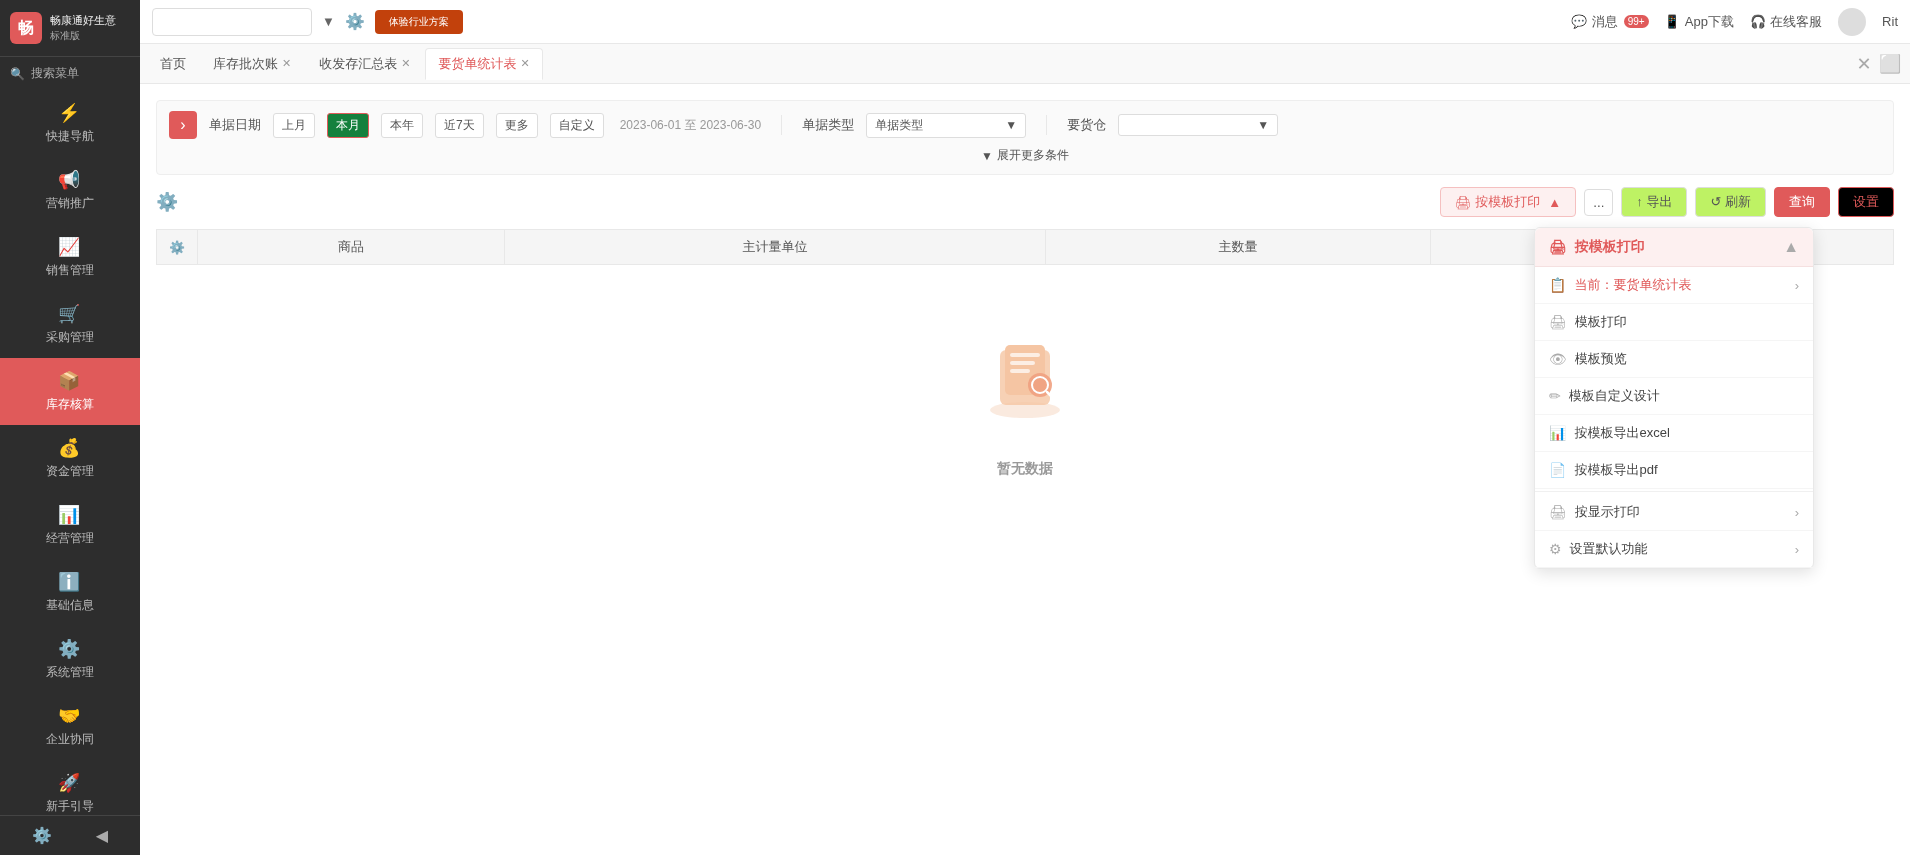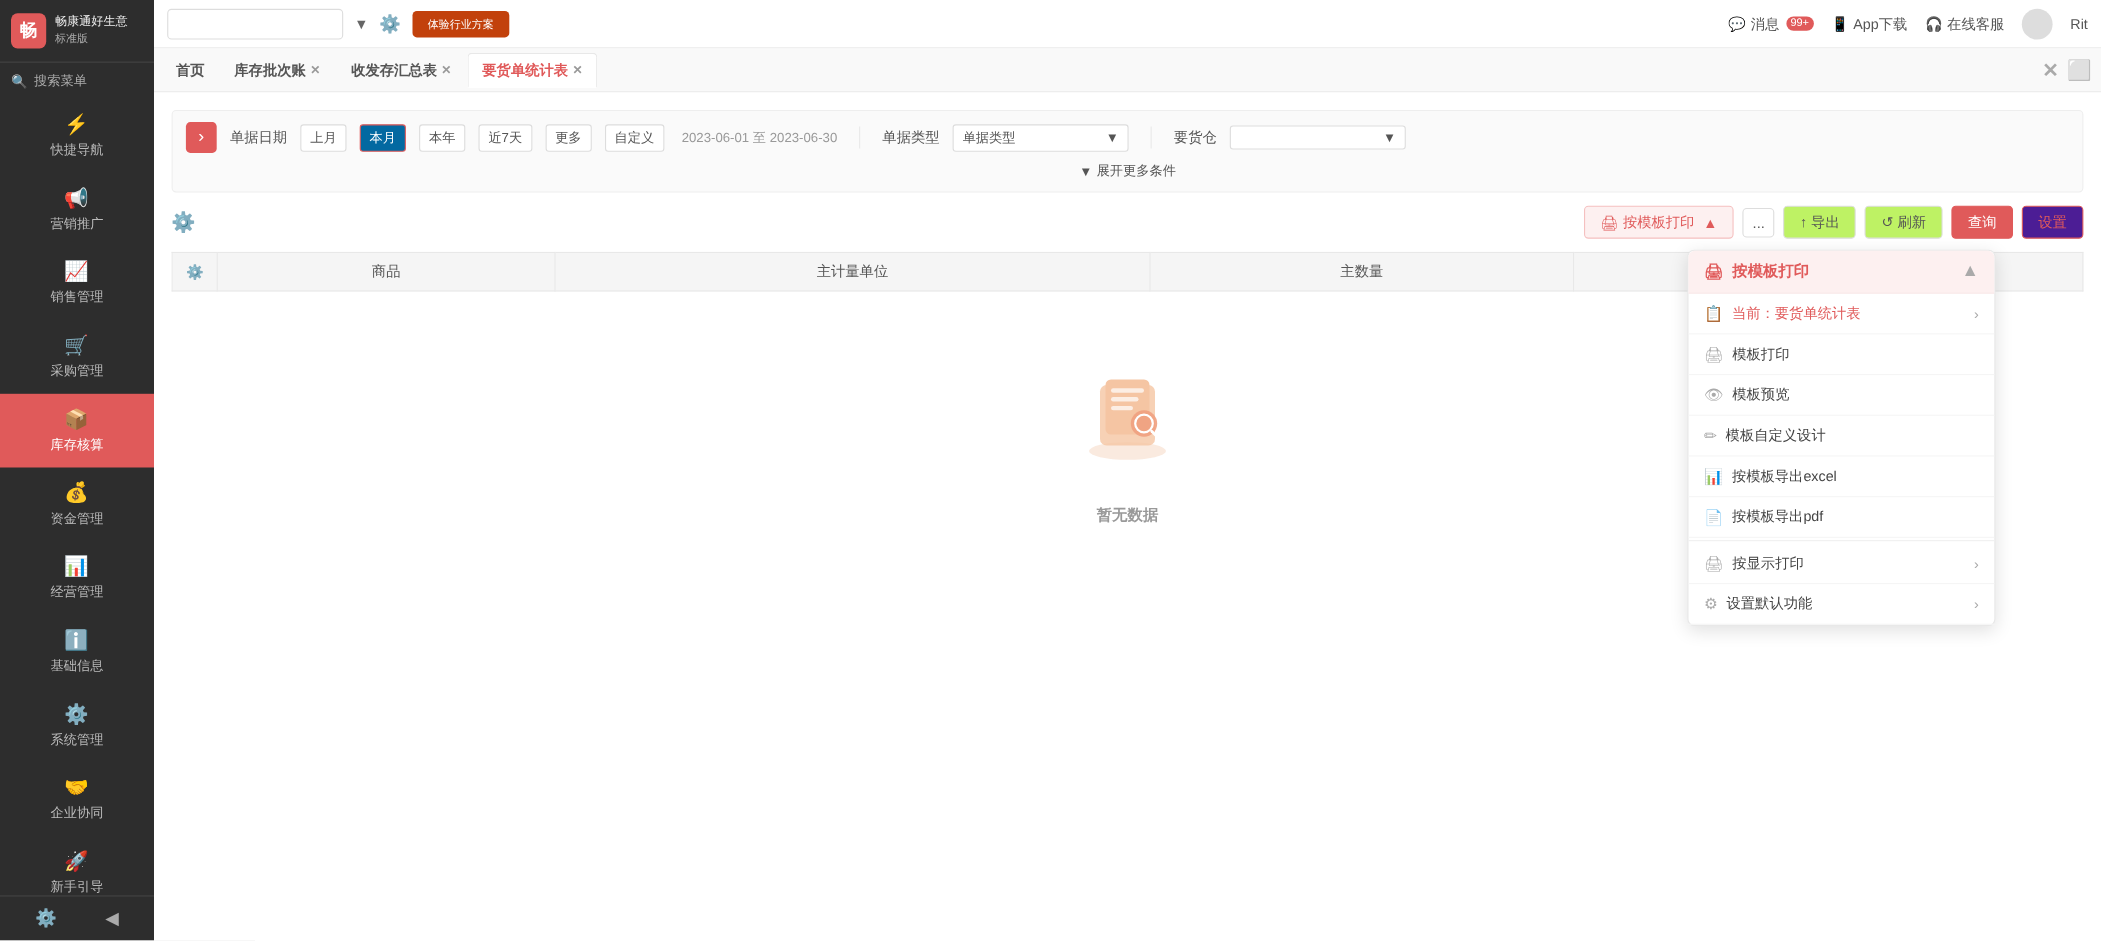--- a/index.html
+++ b/index.html
@@ -27,47 +27,47 @@
     .topbar-input { width: 160px; height: 28px; border: 1px solid #ddd; border-radius: 4px; padding: 0 8px; font-size: 12px; color: #999; }
     .topbar-dropdown { color: #666; cursor: pointer; }
     .topbar-gear { color: #666; cursor: pointer; font-size: 16px; }
     .topbar-btn-trial { background: #c2410c; color: white; border: none; padding: 5px 14px; border-radius: 4px; cursor: pointer; font-size: 10px; }
     .topbar-right { margin-left: auto; display: flex; align-items: center; gap: 16px; color: #555; font-size: 13px; }
     .topbar-right-item { display: flex; align-items: center; gap: 4px; cursor: pointer; }
     .badge { background: #e05a5a; color: white; font-size: 10px; padding: 1px 4px; border-radius: 8px; margin-left: 2px; }
     .topbar-avatar { width: 28px; height: 28px; background: #ddd; border-radius: 50%; }
 
     
-    .tabbar { height: 40px; background: #f9f9f9; display: flex; align-items: center; padding: 0 8px; border-bottom: 1px solid #e8e8e8; flex-shrink: 0; gap: 2px; font-weight: bold; }
+    .tabbar { height: 40px; background: #f9f9f9; display: flex; align-items: center; padding: 0 8px; border-bottom: 1px solid #e8e8e8; flex-shrink: 0; gap: 2px; }
     .tab { display: flex; align-items: center; padding: 6px 12px; border-radius: 4px 4px 0 0; cursor: pointer; font-size: 13px; color: #555; gap: 4px; border: 1px solid transparent; }
     .tab.active { background: #fff; border-color: #e8e8e8; color: #e05a5a; border-bottom-color: #fff; }
     .tab-close { font-size: 11px; color: #999; cursor: pointer; }
     .tab-home { color: #555; font-size: 13px; padding: 6px 12px; cursor: pointer; }
 
     
     .content { flex: 1; background: #fff; overflow: auto; padding: 16px; position: relative; }
     .page-title { font-size: 18px; font-weight: bold; color: #333; margin-bottom: 16px; }
 
     
     .filter-bar { background: #fafafa; border: 1px solid #eee; border-radius: 4px; padding: 10px 12px; margin-bottom: 12px; }
     .filter-row { display: flex; align-items: center; gap: 12px; flex-wrap: wrap; }
     .filter-label { color: #555; font-size: 13px; white-space: nowrap; }
     .filter-btn { padding: 3px 8px; border: 1px solid #ddd; border-radius: 3px; background: #fff; cursor: pointer; font-size: 12px; color: #555; }
-    .filter-btn.active { background: #0369a1; color: white; border-color: #e05a5a; }
+    .filter-btn.active { background: #15803d; color: white; border-color: #e05a5a; }
     .filter-date-range { color: #999; font-size: 12px; }
     .filter-select { display: flex; align-items: center; border: 1px solid #ddd; border-radius: 3px; padding: 3px 8px; background: #fff; cursor: pointer; gap: 4px; min-width: 120px; justify-content: space-between; font-size: 12px; color: #555; }
     .filter-expand { display: flex; align-items: center; gap: 4px; color: #555; cursor: pointer; font-size: 12px; margin: 6px auto 0; width: fit-content; }
 
     
     .toolbar { display: flex; align-items: center; justify-content: space-between; margin-bottom: 12px; }
     .toolbar-left { display: flex; align-items: center; gap: 8px; }
     .toolbar-right { display: flex; align-items: center; gap: 8px; position: relative; }
     .toolbar-btn { padding: 5px 14px; border-radius: 4px; cursor: pointer; font-size: 13px; border: 1px solid #ddd; background: #bef264; color: #555; }
     .toolbar-btn.primary { background: #e05a5a; color: #ffffff; border-color: #e05a5a; }
-    .toolbar-btn.outline { border-color: #e05a5a; color: #e05a5a; background: #4c1d95; }
+    .toolbar-btn.outline { border-color: #e05a5a; color: #e05a5a; background: #000000; }
     .toolbar-icon-btn { padding: 5px 8px; border: 1px solid #ddd; background: #fff; border-radius: 4px; cursor: pointer; color: #555; }
 
     
     .data-table { width: 100%; border-collapse: collapse; }
     .data-table th { background: #f5f5f5; border: 1px solid #e8e8e8; padding: 8px 12px; text-align: center; color: #555; font-weight: normal; font-size: 13px; }
     .table-settings-icon { color: #999; cursor: pointer; }
 
     
     .empty-state { display: flex; flex-direction: column; align-items: center; justify-content: center; padding: 60px 0; font-weight: bold; }
     .empty-icon { font-size: 80px; margin-bottom: 16px; color: #f5c5a3; }

